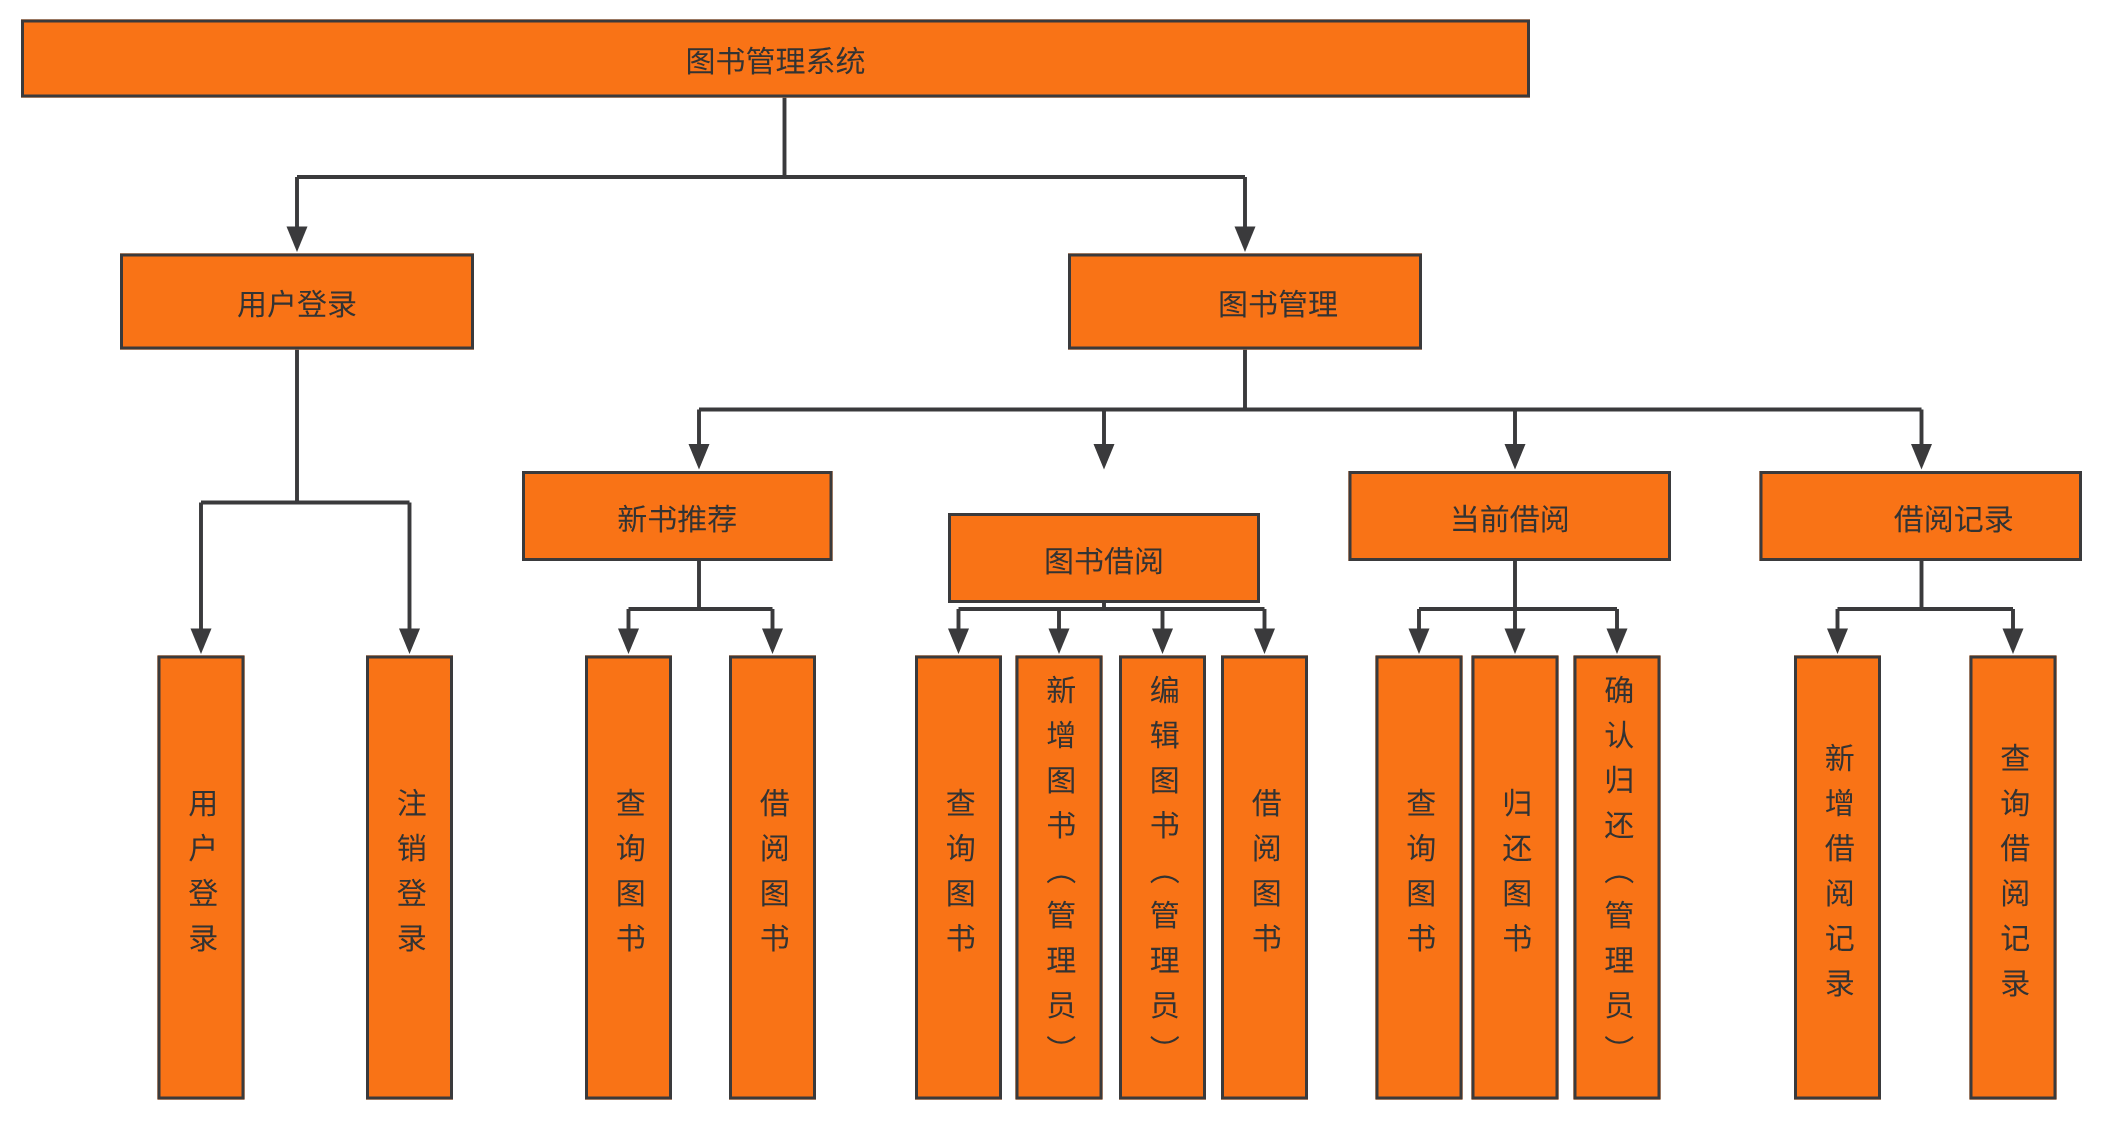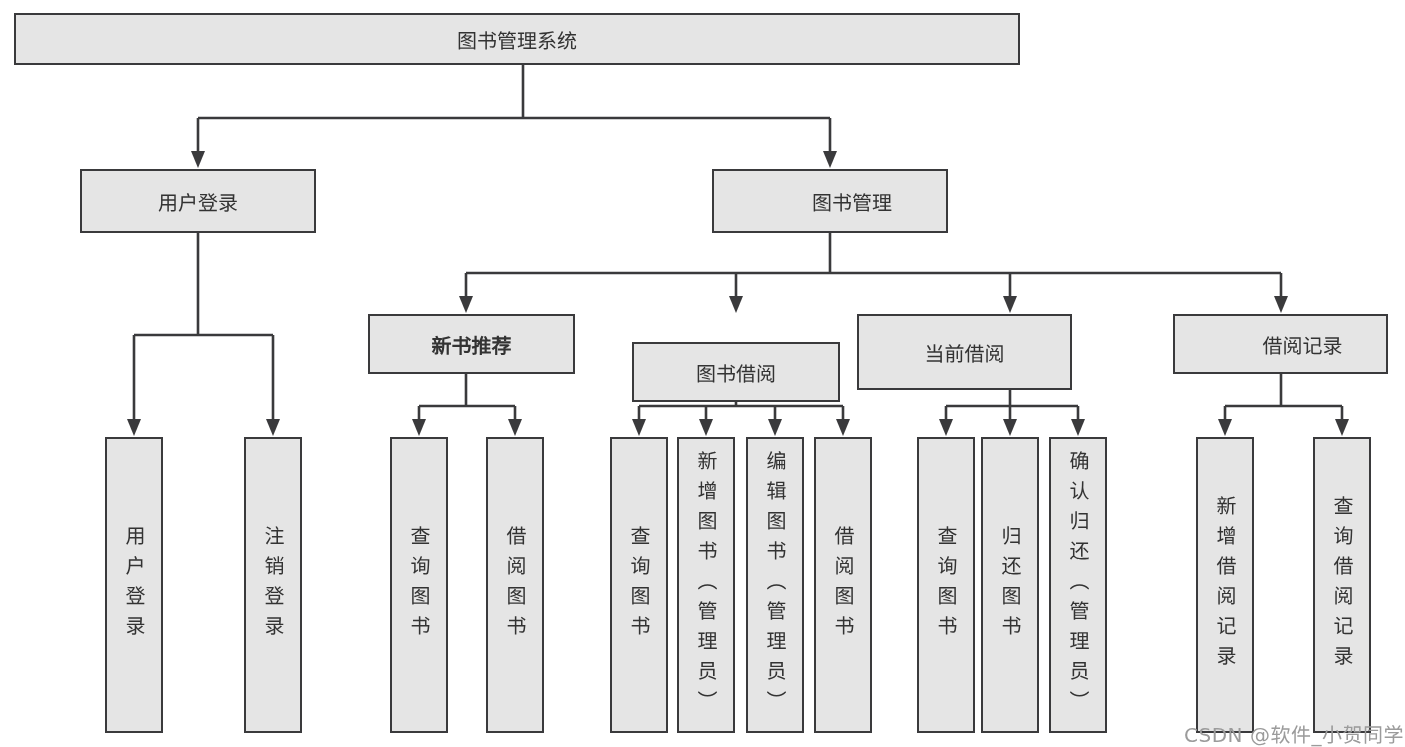--- a/index.html
+++ b/index.html
@@ -19,36 +19,36 @@
   }
   .edges path {
     fill: none;
     stroke: #3a3a3c;
     stroke-width: 2.6;
   }
   .edges polygon { fill: #3a3a3c; stroke: none; }
   .node {
     position: absolute;
     box-sizing: border-box;
-    background: #e5e5e5;
+    background: #f97316;
     border: 2.5px solid #3a3a3c;
     color: #333333;
     display: flex;
     align-items: center;
     justify-content: center;
     font-size: 20px;
     z-index: 2;
     text-align: center;
   }
   .n-root { left: 14px;  top: 13px;  width: 1006px; height: 52px; border-width: 2px; }
   .n-l2a  { left: 80px;  top: 169px; width: 236px; height: 64px; }
   .n-l2b  { left: 712px; top: 169px; width: 236px; height: 64px; padding-left: 44px; }
-  .n-l3a  { left: 368px; top: 314px; width: 207px; height: 60px; font-weight: bold; }
+  .n-l3a  { left: 348px; top: 314px; width: 207px; height: 60px; }
   .n-l3b  { left: 632px; top: 314px; width: 208px; height: 60px; margin-top: 28px; }
-  .n-l3c  { left: 857px; top: 314px; width: 215px; height: 76px; }
+  .n-l3c  { left: 899px; top: 314px; width: 215px; height: 60px; }
   .n-l3d  { left: 1173px;top: 314px; width: 215px; height: 60px; padding-left: 44px; }
   .leaf {
     top: 437px;
     width: 58px;
     height: 296px;
     writing-mode: vertical-rl;
     text-orientation: mixed;
     letter-spacing: 10px;
     font-size: 20px;
     line-height: 1;
@@ -146,15 +146,14 @@
   <div class="node leaf n-c2">编辑图书（管理员）</div>
   <div class="node leaf n-c3">借阅图书</div>
 
   <div class="node leaf n-d0">查询图书</div>
   <div class="node leaf n-d1">归还图书</div>
   <div class="node leaf n-d2">确认归还（管理员）</div>
 
   <div class="node leaf n-e0">新增借阅记录</div>
   <div class="node leaf n-e1">查询借阅记录</div>
 
-  <div class="watermark">CSDN @软件_小贺同学</div>
 
 </div>
 
 </body></html>

